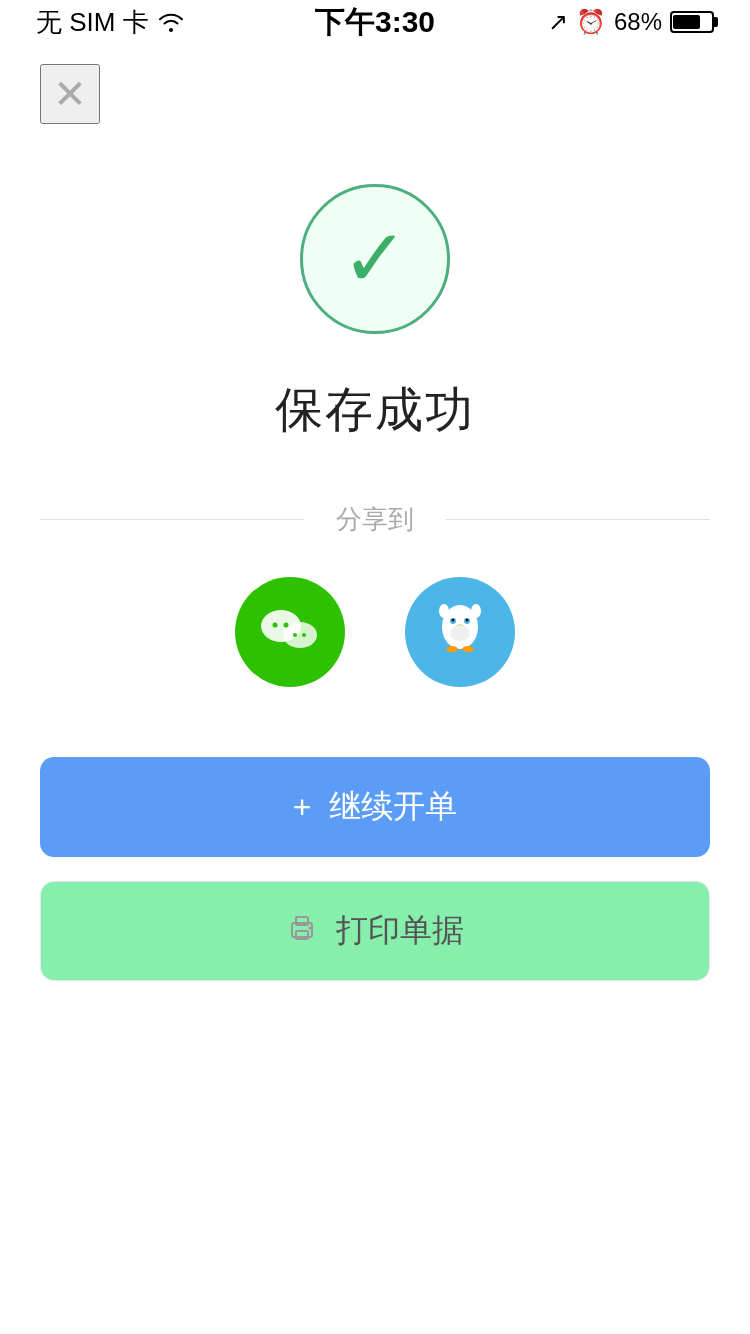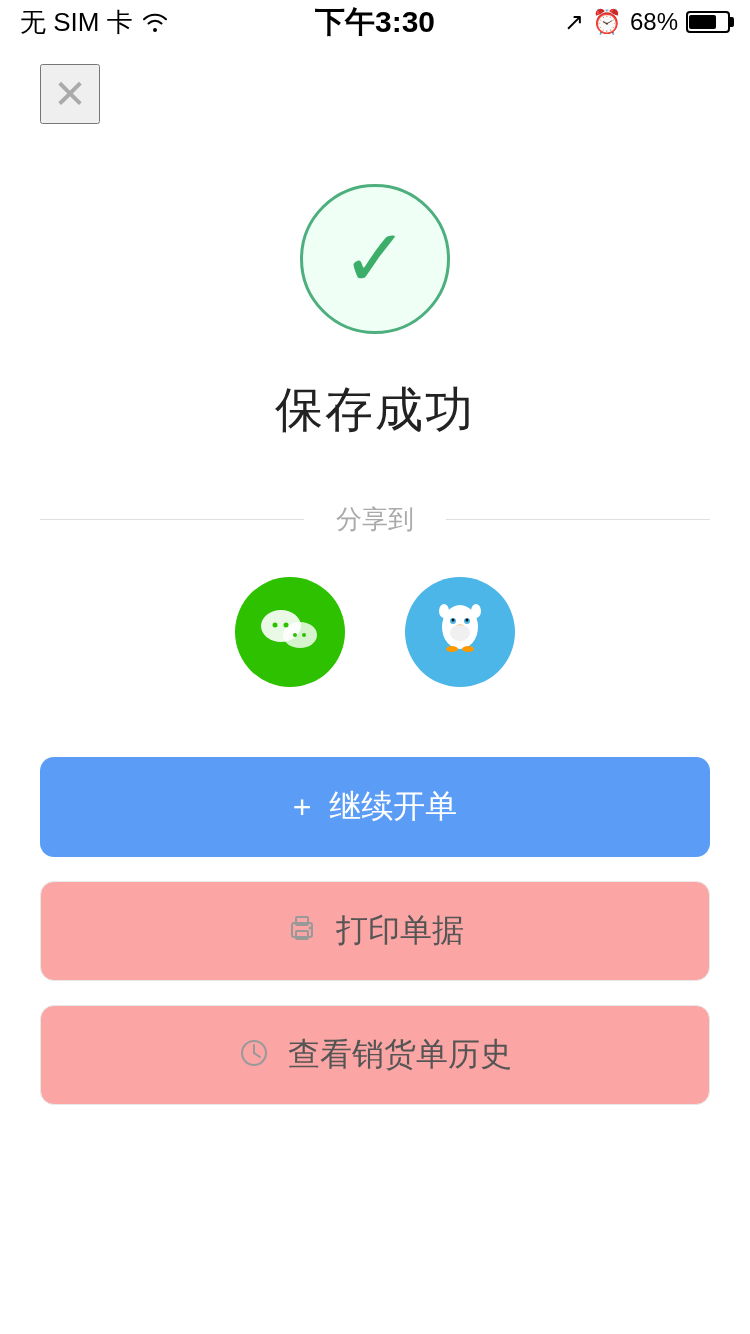--- a/index.html
+++ b/index.html
@@ -14,21 +14,21 @@
       flex-direction: column;
     }
 
     
     .status-bar {
       width: 100%;
       height: 44px;
       display: flex;
       align-items: center;
       justify-content: space-between;
-      padding: 0 20px;
+      padding: 0 36px;
       background: #ffffff;
     }
     .status-left {
       display: flex;
       align-items: center;
       gap: 8px;
       font-size: 26px;
       font-weight: 500;
       color: #000;
     }
@@ -195,21 +195,21 @@
       font-size: 32px;
       cursor: pointer;
       border: none;
       outline: none;
     }
     .action-btn-primary {
       background: #5b9cf6;
       color: #fff;
     }
     .action-btn-secondary {
-      background: #fca5a5;
+      background: #86efac;
       color: #555;
       border: 1px solid #e8e8e8;
     }
     .action-icon {
       font-size: 32px;
       line-height: 1;
     }
   </style>
 </head>
 <body>
@@ -303,25 +303,15 @@
         <svg width="32" height="32" viewBox="0 0 32 32" fill="none" xmlns="http://www.w3.org/2000/svg">
           <rect x="6" y="10" width="20" height="14" rx="2" stroke="#999" stroke-width="2" fill="none"></rect>
           <rect x="10" y="4" width="12" height="8" rx="1" stroke="#999" stroke-width="2" fill="none"></rect>
           <rect x="10" y="18" width="12" height="8" rx="1" stroke="#999" stroke-width="2" fill="none"></rect>
           <circle cx="24" cy="15" r="1.5" fill="#999"></circle>
         </svg>
       </span>
       <span>打印单据</span>
     </button>
 
-    <button class="action-btn action-btn-secondary">
-      <span class="action-icon">
-        <svg width="32" height="32" viewBox="0 0 32 32" fill="none" xmlns="http://www.w3.org/2000/svg">
-          <circle cx="16" cy="16" r="12" stroke="#999" stroke-width="2" fill="none"></circle>
-          <line x1="16" y1="8" x2="16" y2="16" stroke="#999" stroke-width="2" stroke-linecap="round"></line>
-          <line x1="16" y1="16" x2="22" y2="20" stroke="#999" stroke-width="2" stroke-linecap="round"></line>
-        </svg>
-      </span>
-      <span>查看销货单历史</span>
-    </button>
   </div>
 
 </div>
 
 </body></html>

